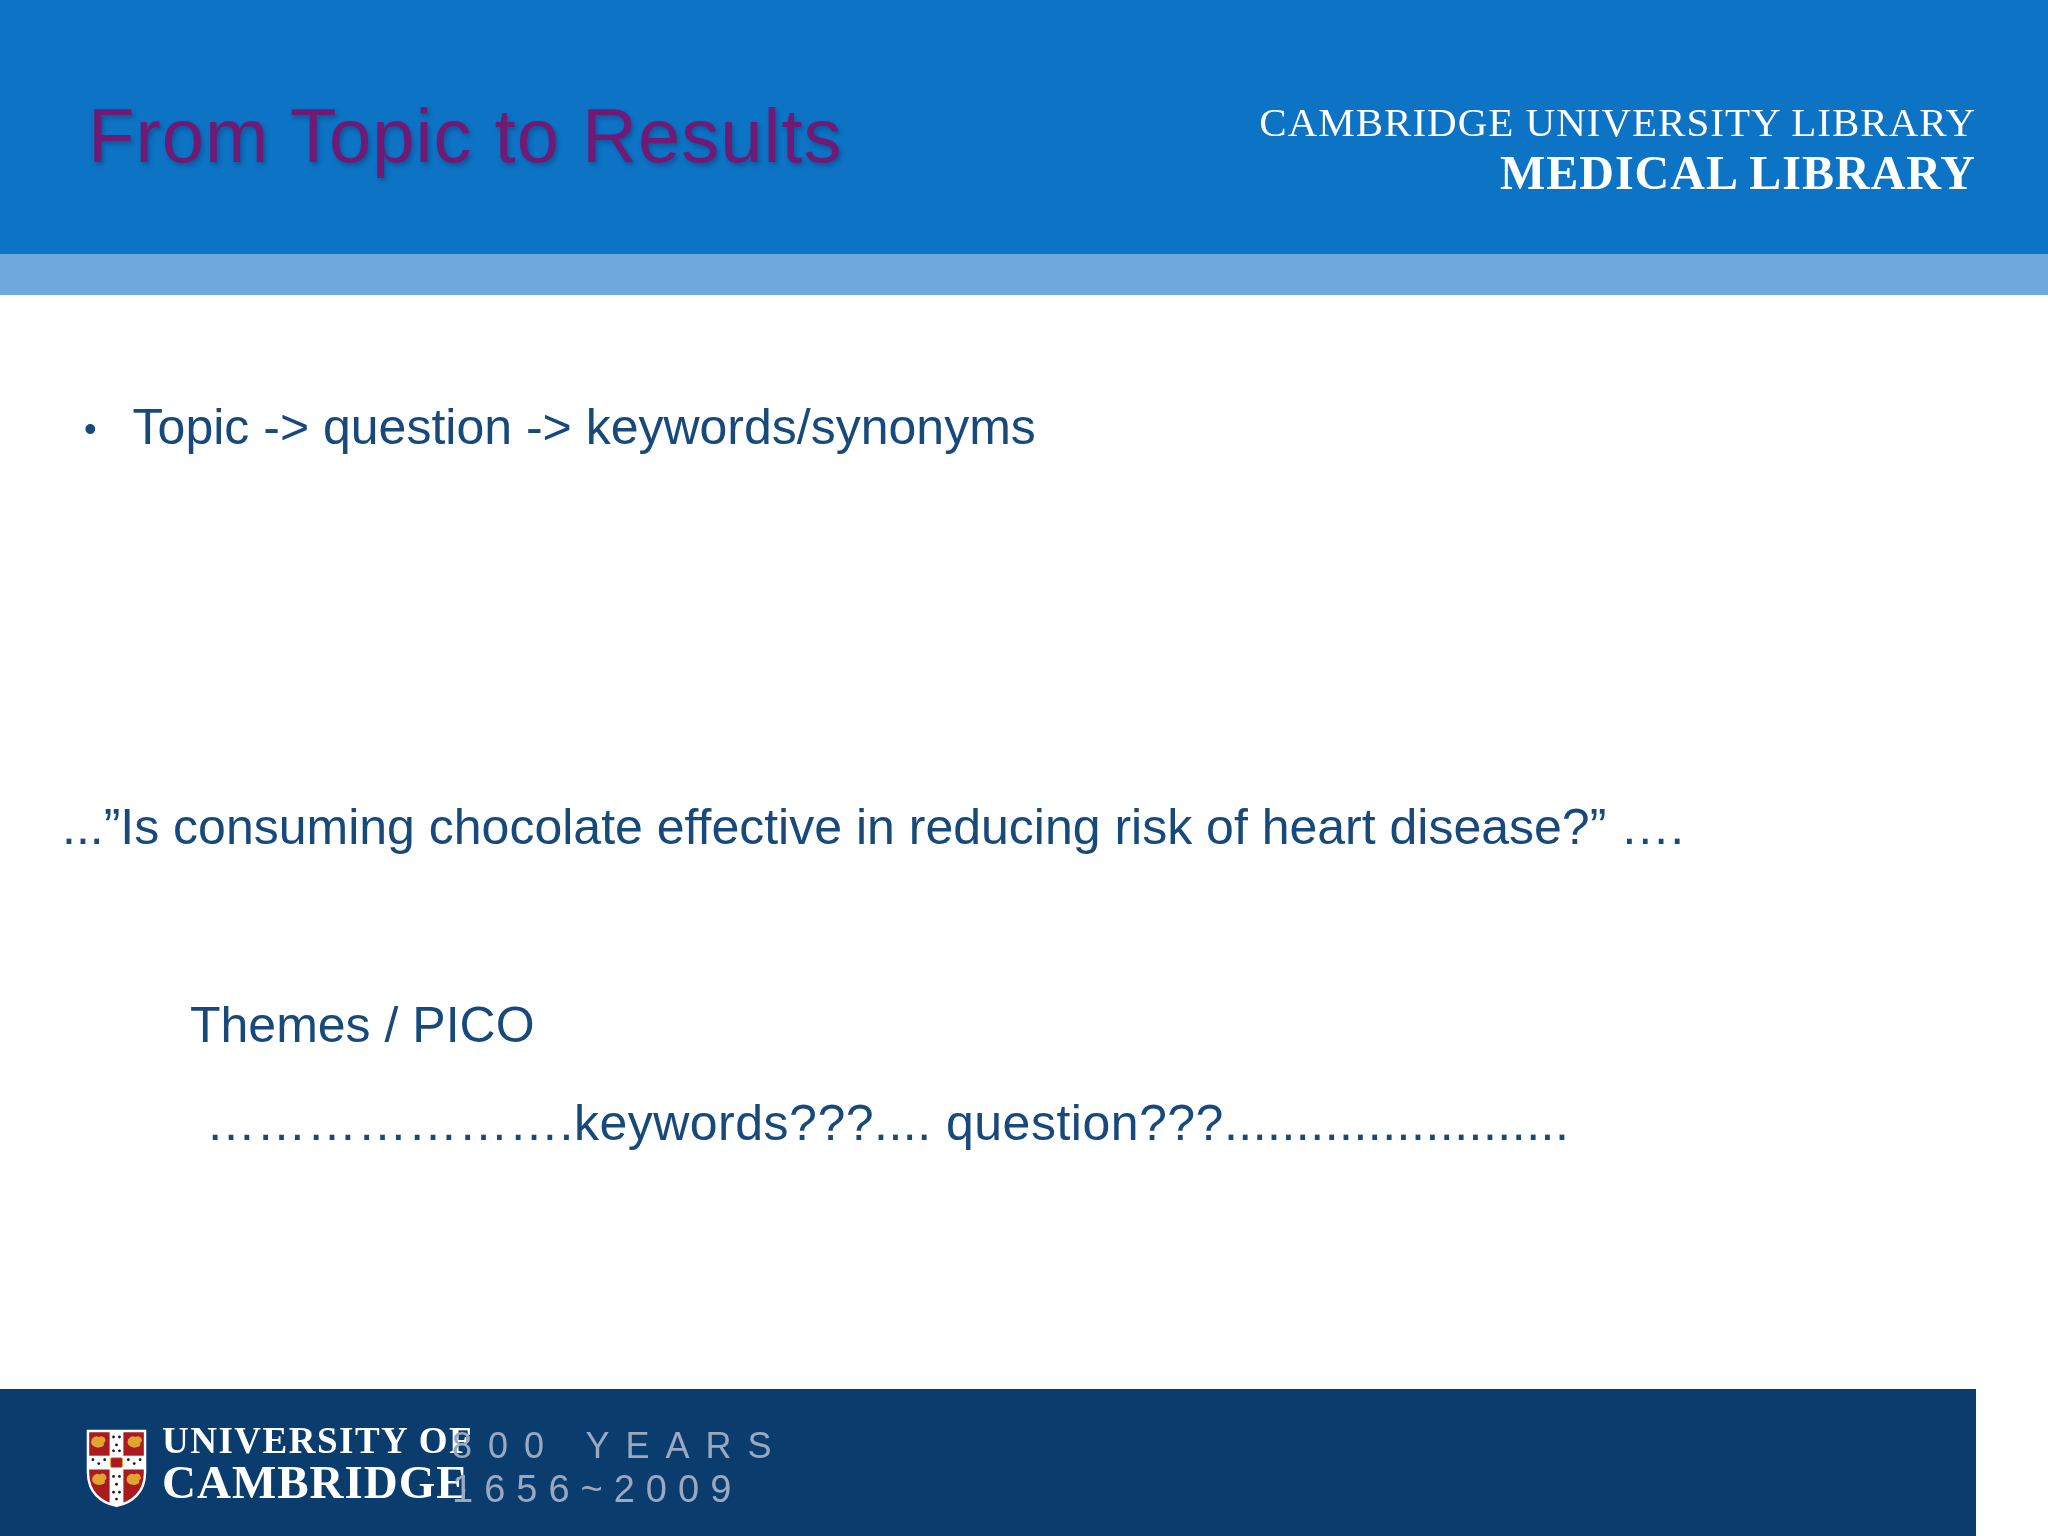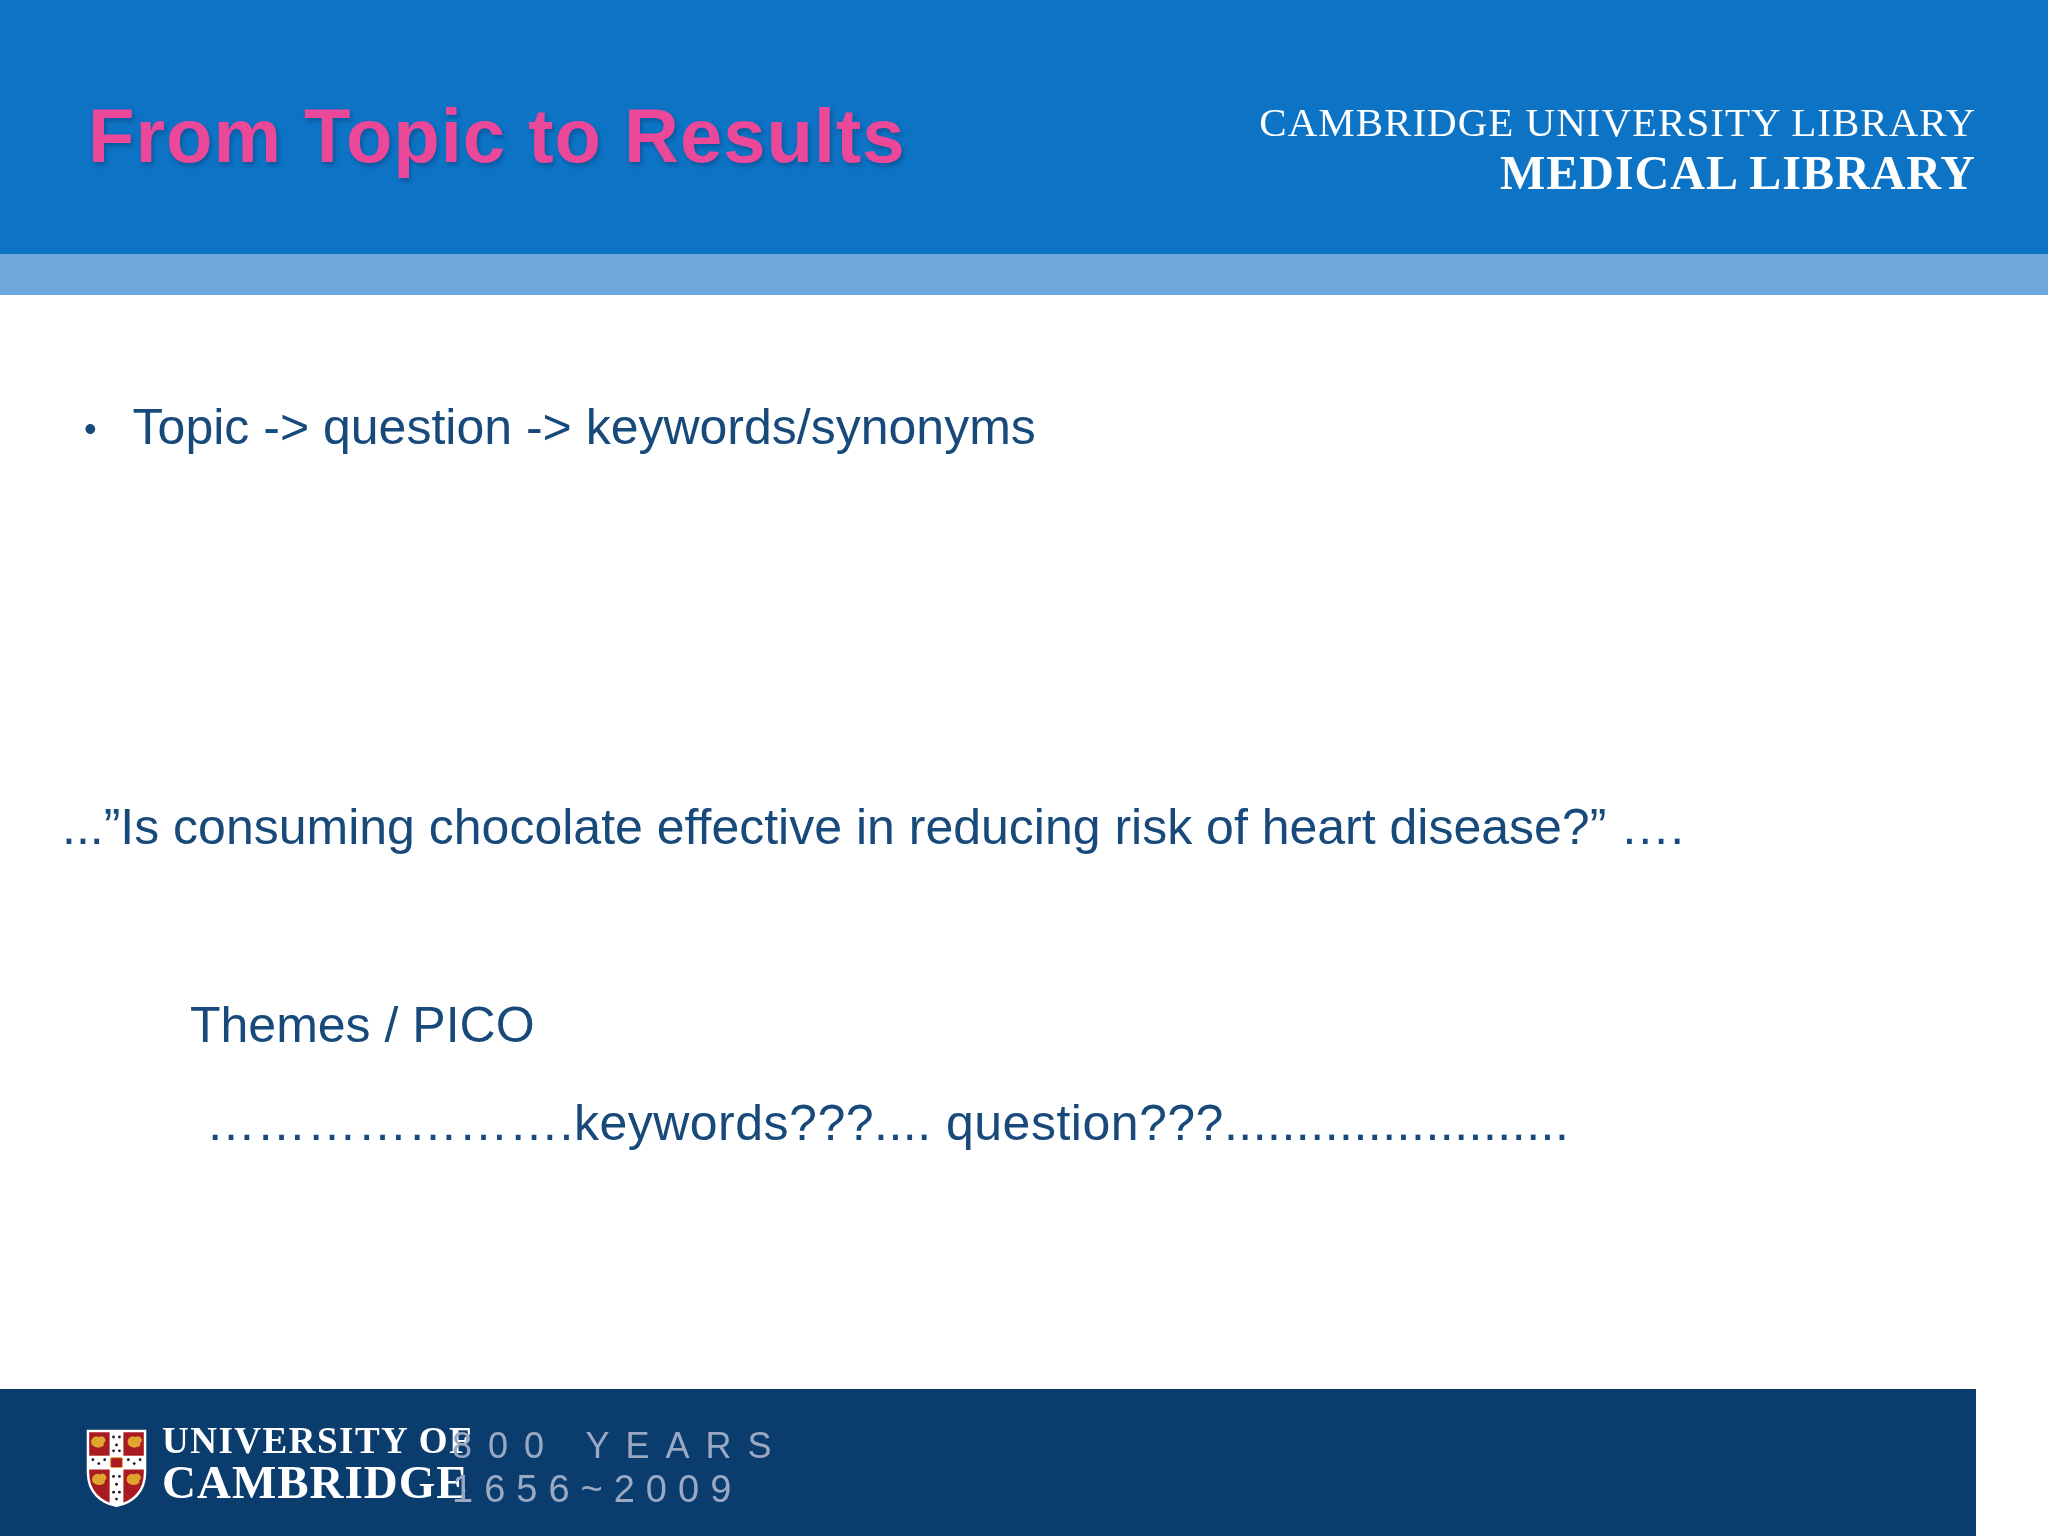--- a/index.html
+++ b/index.html
@@ -15,21 +15,21 @@
   .header-band{
     position:absolute;left:0;top:0;width:2048px;height:254px;
     background:#0d73c4;
   }
   .header-strip{
     position:absolute;left:0;top:254px;width:2048px;height:41px;
     background:#6fa8dc;
   }
   .slide-title{
     position:absolute;left:88px;top:92px;
-    color:#ec4899;font-size:76px;font-weight:bold;
+    color:#701a75;font-size:76px;font-weight:normal;
     letter-spacing:1px;
     text-shadow:2px 3px 4px rgba(0,40,90,.35);
     white-space:nowrap;
   }
   .org-block{
     position:absolute;right:72px;top:100px;
     text-align:right;color:#ffffff;
     font-family:"Liberation Serif", serif;
     line-height:1.12;
   }

